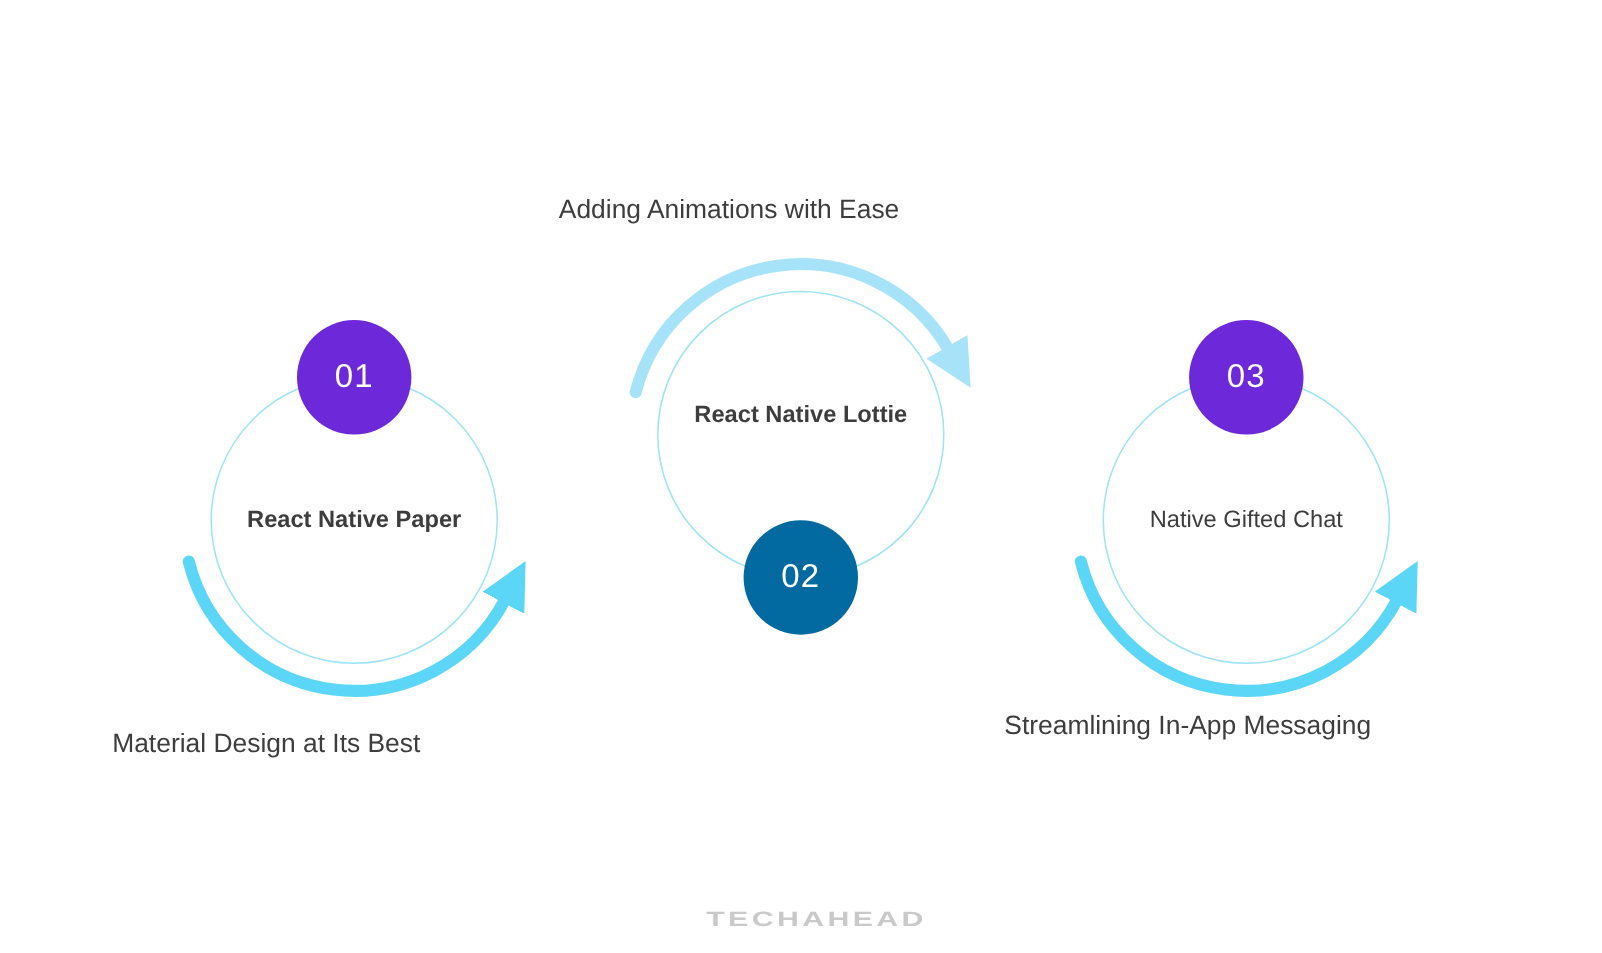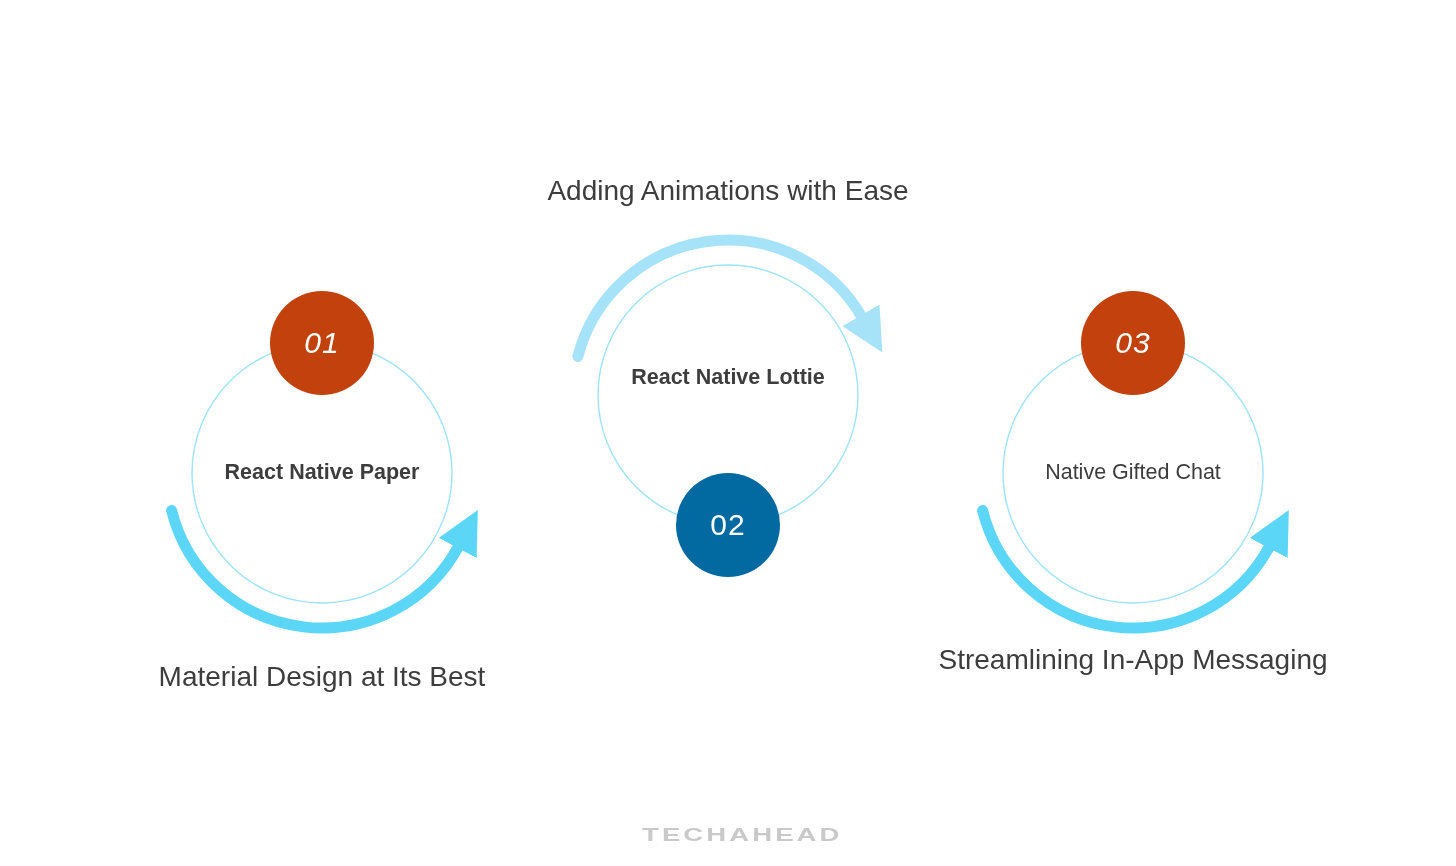--- a/index.html
+++ b/index.html
@@ -29,21 +29,21 @@
     border-radius: 50%;
     display: flex;
     align-items: center;
     justify-content: center;
     color: #ffffff;
     font-size: 30px;
     font-weight: 400;
     letter-spacing: 1px;
     z-index: 3;
   }
-  .badge.bright { background: #c2410c; font-style: italic; }
+  .badge.bright { background: #6d28d9; }
   .badge.light  { background: #0369a1; }
   .badge-1 { left: 270px; top: 291px; }
   .badge-2 { left: 676px; top: 473px; }
   .badge-3 { left: 1081px; top: 291px; }
 
   .tool-label {
     position: absolute;
     width: 300px;
     text-align: center;
     font-size: 21.5px;
@@ -51,22 +51,22 @@
     color: #3d3d3d;
     z-index: 2;
   }
   .tool-1 { left: 172px; top: 459px; font-weight: bold; }
   .tool-2 { left: 578px; top: 364px; font-weight: bold; }
   .tool-3 { left: 983px; top: 459px; }
 
   .caption {
     position: absolute;
     width: 440px;
-    text-align: center;
-    font-size: 28px;
+    text-align: left;
+    font-size: 24px;
     line-height: 31px;
     color: #3d3d3d;
     z-index: 2;
   }
   .caption-top    { left: 508px; top: 175px; }
   .caption-left   { left: 102px; top: 661px; }
   .caption-right  { left: 913px; top: 644px; }
 
   .brand {
     position: absolute;

